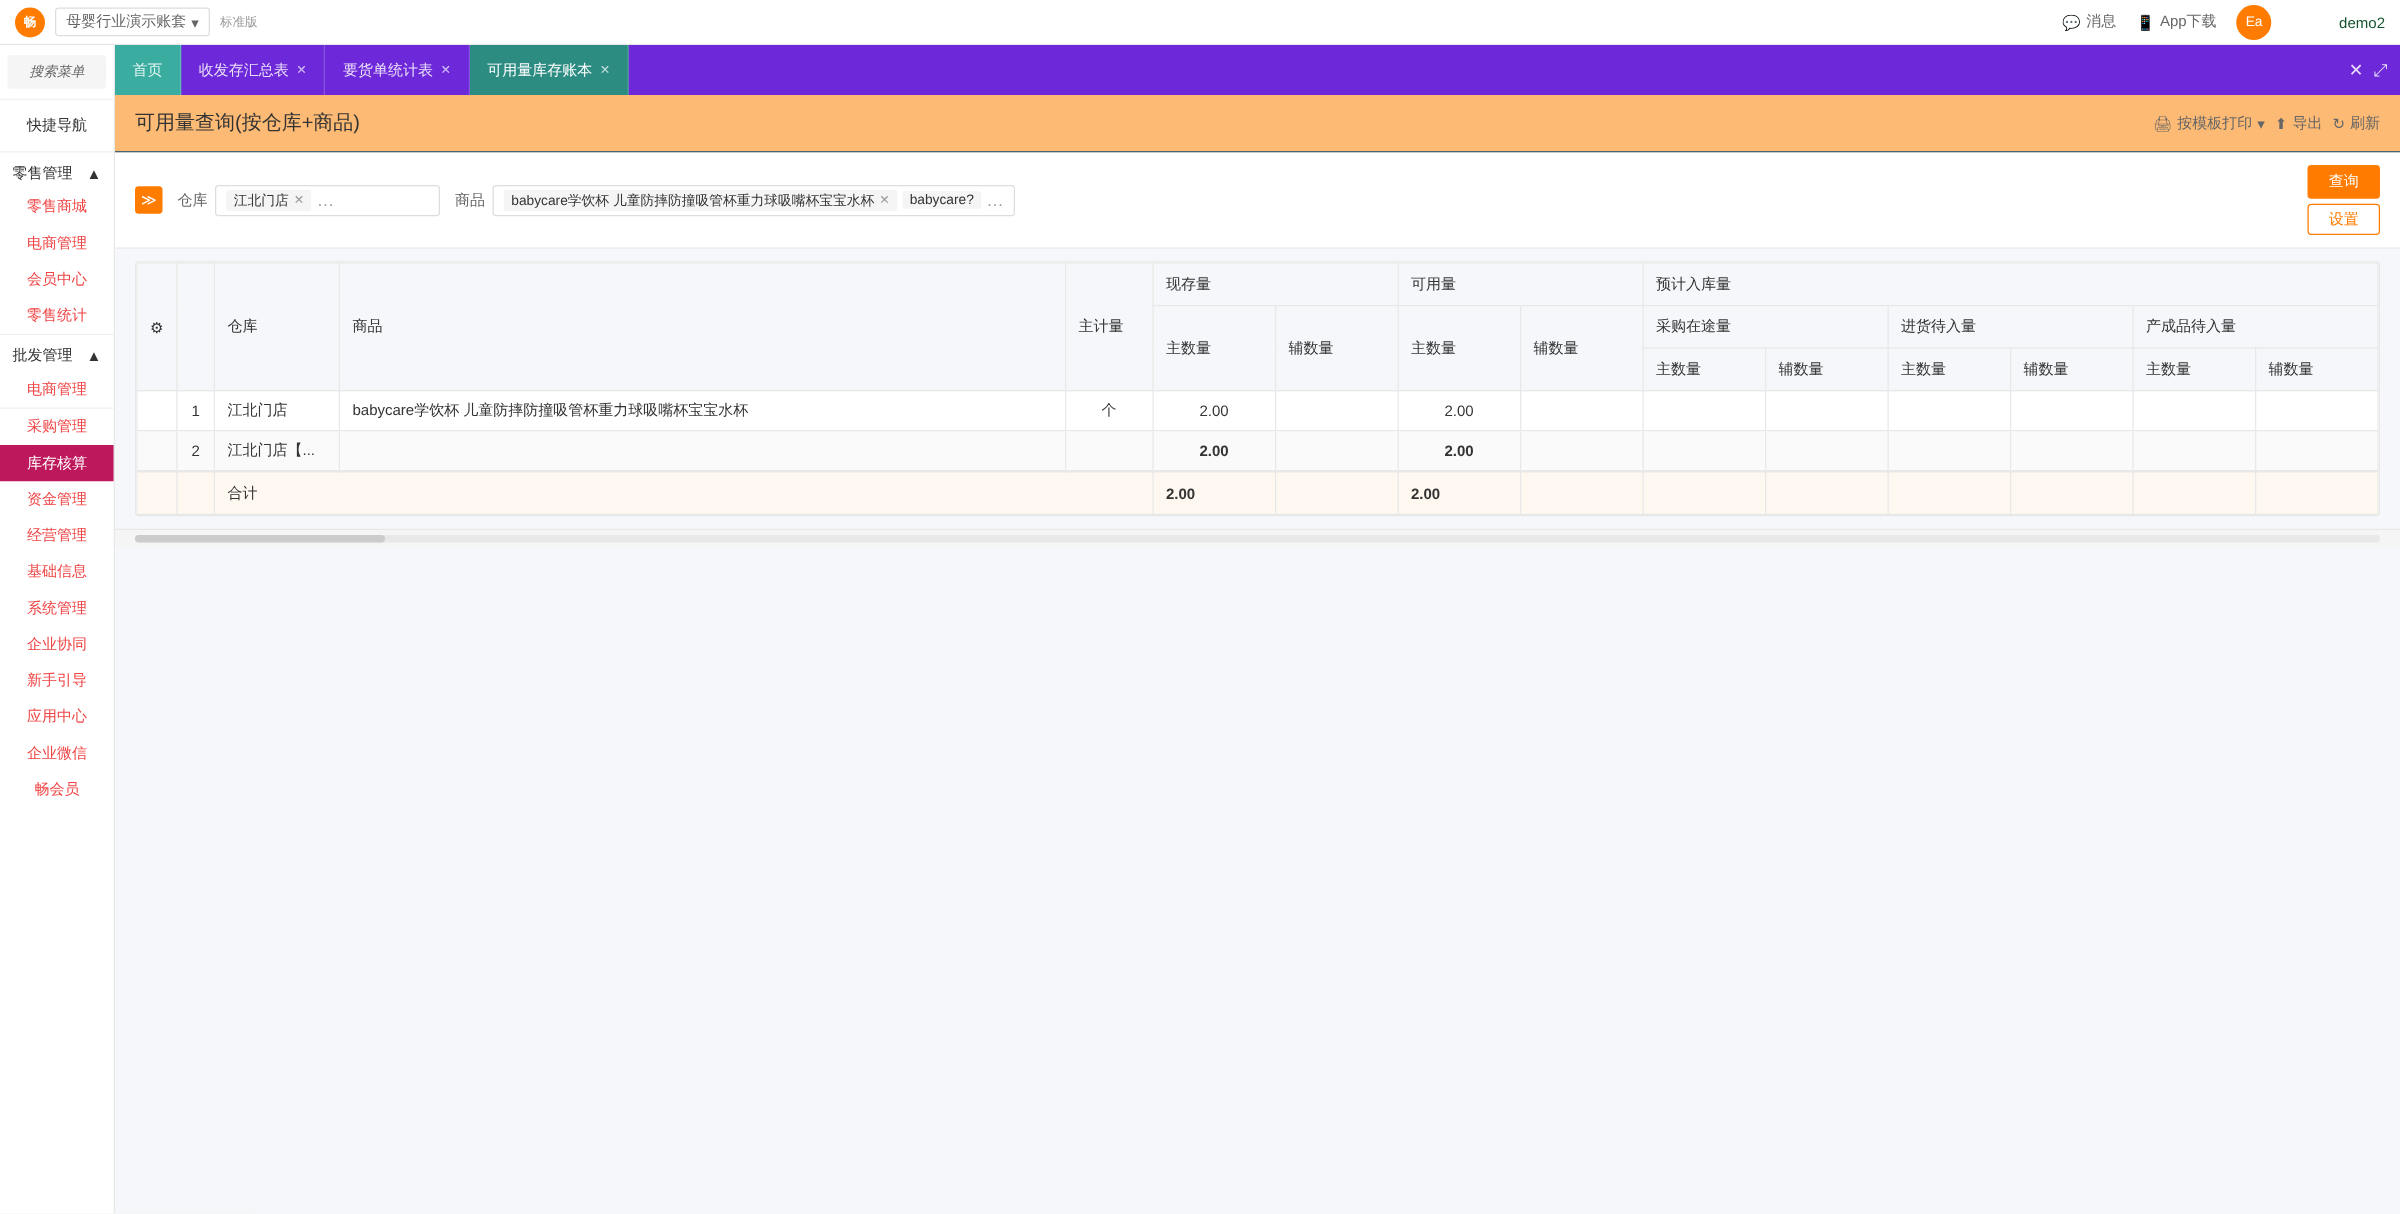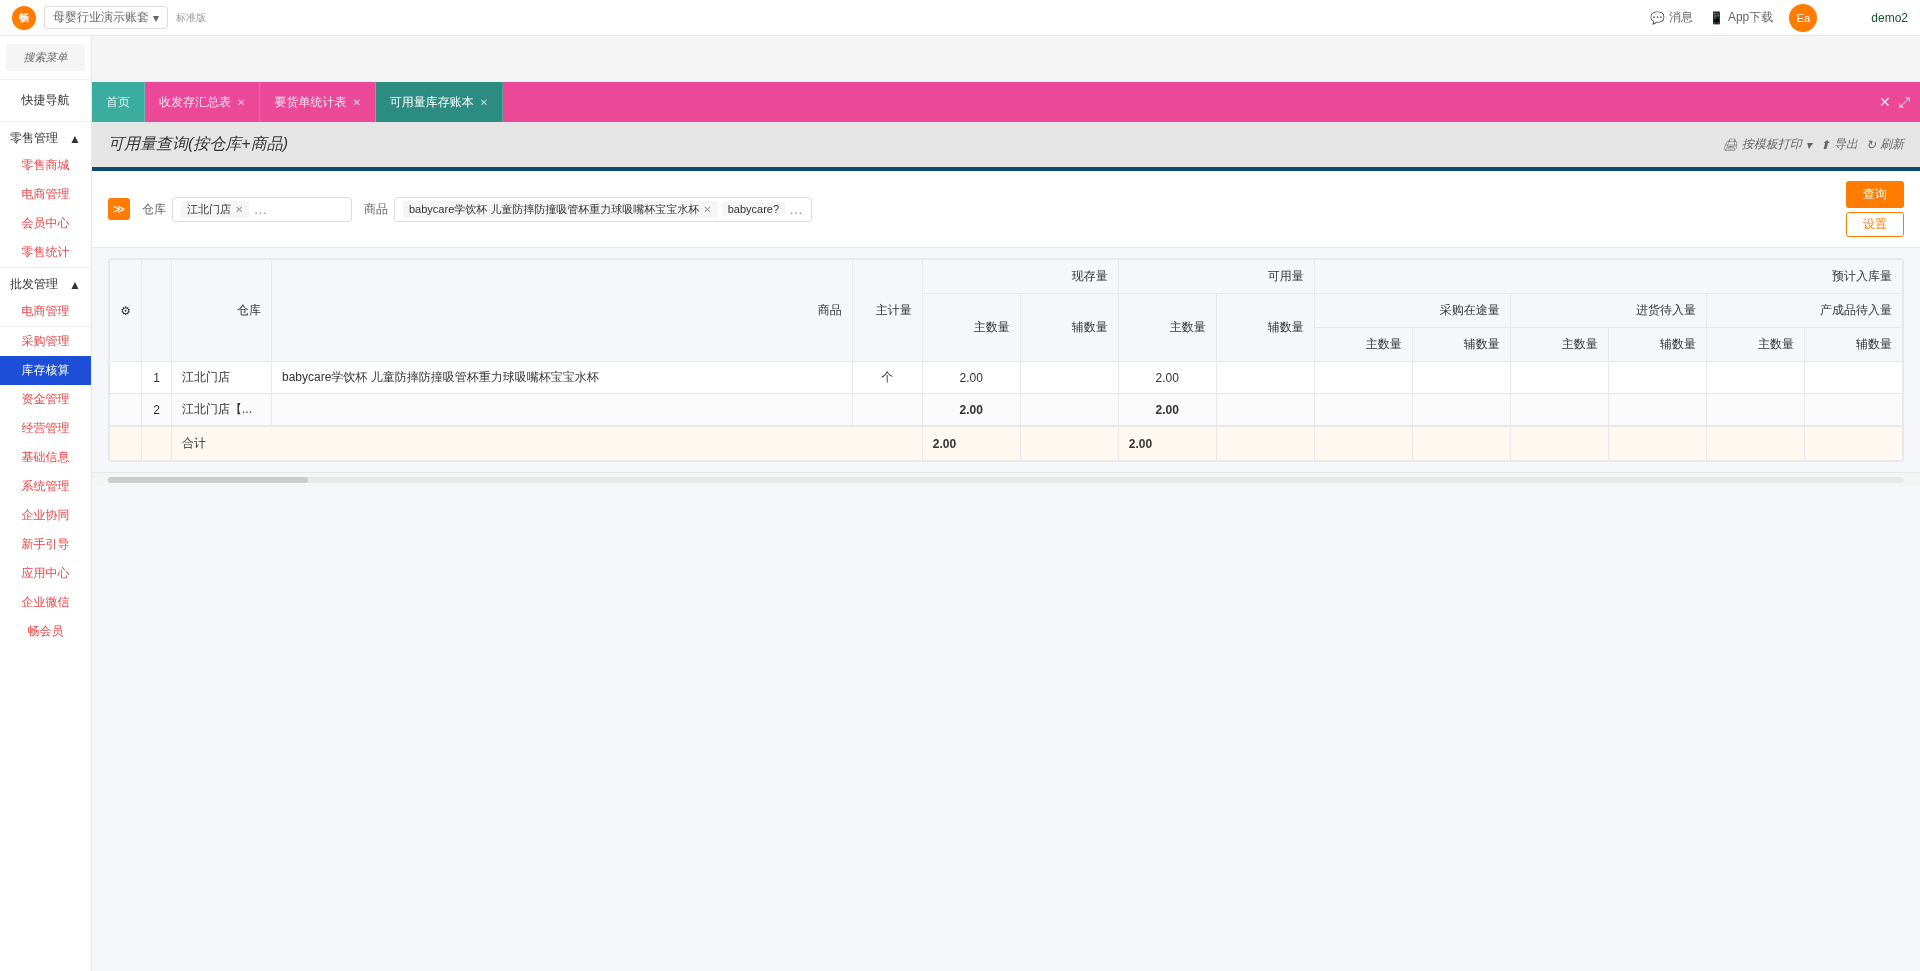--- a/index.html
+++ b/index.html
@@ -20,38 +20,38 @@
 
     
     .sidebar { width: 92px; background: #fff; border-right: 1px solid #e8e8e8; display: flex; flex-direction: column; overflow-y: auto; }
     .sidebar-search { padding: 8px 6px; border-bottom: 1px solid #f0f0f0; }
     .sidebar-search-btn { width: 100%; padding: 6px 4px; border: none; background: #f5f5f5; border-radius: 3px; cursor: pointer; font-size: 11px; color: #666; text-align: center; font-style: italic; }
     .sidebar-nav { padding: 6px 0; border-bottom: 1px solid #f0f0f0; }
     .sidebar-nav-item { padding: 6px 10px; font-size: 12px; color: #333; cursor: pointer; text-align: center; }
     .sidebar-section { border-bottom: 1px solid #f0f0f0; }
     .sidebar-section-header { padding: 8px 10px 4px; font-size: 12px; color: #333; cursor: pointer; display: flex; align-items: center; justify-content: space-between; }
     .sidebar-item { padding: 6px 10px; font-size: 12px; color: #ef4444; cursor: pointer; text-align: center; }
-    .sidebar-item.active { background: #1d4ed8; color: white; }
+    .sidebar-item.active { background: #be185d; color: white; }
 
     
     .content-area { flex: 1; display: flex; flex-direction: column; overflow: hidden; }
 
     
-    .tab-bar { height: 40px; background: #ec4899; display: flex; align-items: center; padding: 0 0; position: relative; margin-top: 46px; }
+    .tab-bar { height: 40px; background: #6d28d9; display: flex; align-items: center; padding: 0 0; position: relative; }
     .tab { display: flex; align-items: center; padding: 0 14px; height: 40px; font-size: 12px; color: rgba(255,255,255,0.85); cursor: pointer; gap: 6px; border-right: 1px solid rgba(255,255,255,0.2); }
     .tab.home { background: #3aada0; }
     .tab.active { background: #2d8c82; color: white; }
     .tab-close { font-size: 10px; color: rgba(255,255,255,0.7); cursor: pointer; }
     .tab-bar-right { margin-left: auto; display: flex; align-items: center; gap: 8px; padding-right: 10px; }
     .tab-bar-icon { color: rgba(255,255,255,0.85); font-size: 14px; cursor: pointer; }
 
     
     .page-content { flex: 1; overflow: auto; padding: 0; background: #f5f7fa; }
 
-    .page-header { background: #e5e5e5; padding: 12px 16px; border-bottom: 4px solid #0c4a6e; display: flex; align-items: center; justify-content: space-between; font-style: italic; }
+    .page-header { background: #fdba74; padding: 12px 16px; border-bottom: 1px solid #0c4a6e; display: flex; align-items: center; justify-content: space-between; }
     .page-title { font-size: 16px; color: #333; font-weight: 500; }
     .page-header-actions { display: flex; align-items: center; gap: 8px; }
     .btn-template { display: flex; align-items: center; gap: 4px; font-size: 12px; color: #666; cursor: pointer; }
     .btn-export { display: flex; align-items: center; gap: 4px; font-size: 12px; color: #666; cursor: pointer; }
     .btn-refresh { display: flex; align-items: center; gap: 4px; font-size: 12px; color: #666; cursor: pointer; }
 
     
     .filter-area { background: white; padding: 10px 16px; border-bottom: 1px solid #e8e8e8; display: flex; align-items: center; gap: 12px; }
     .expand-btn { width: 22px; height: 22px; background: #ff7c00; border-radius: 3px; display: flex; align-items: center; justify-content: center; color: white; cursor: pointer; font-size: 12px; flex-shrink: 0; }
     .filter-field { display: flex; align-items: center; gap: 6px; }
@@ -60,21 +60,21 @@
     .filter-tag { display: flex; align-items: center; gap: 4px; background: #f5f5f5; border-radius: 2px; padding: 1px 6px; font-size: 11px; color: #333; }
     .filter-tag-close { cursor: pointer; color: #999; font-size: 10px; }
     .filter-dots { color: #999; font-size: 14px; cursor: pointer; }
     .filter-actions { margin-left: auto; display: flex; flex-direction: column; gap: 4px; }
     .btn-query { background: #ff7c00; color: white; border: none; padding: 5px 16px; border-radius: 3px; cursor: pointer; font-size: 12px; }
     .btn-settings { background: white; color: #ff7c00; border: 1px solid #ff7c00; padding: 3px 16px; border-radius: 3px; cursor: pointer; font-size: 12px; }
 
     
     .table-container { margin: 10px 16px; background: white; border: 1px solid #e8e8e8; border-radius: 3px; overflow: auto; }
     table { width: 100%; border-collapse: collapse; font-size: 12px; }
-    thead tr th { background: #f5f7fa; border: 1px solid #e8e8e8; padding: 8px 10px; text-align: right; color: #333; font-weight: 500; white-space: nowrap; }
+    thead tr th { background: #f5f7fa; border: 1px solid #e8e8e8; padding: 8px 10px; text-align: left; color: #333; font-weight: 500; white-space: nowrap; }
     thead tr th.gear { width: 32px; }
     tbody tr td { border: 1px solid #e8e8e8; padding: 7px 10px; text-align: center; color: #333; }
     tbody tr td:nth-child(3) { text-align: left; }
 
     
     .table-footer { background: #fff8f0; border-top: 2px solid #e8e8e8; }
     .table-footer td { padding: 8px 10px; font-weight: 500; color: #333; border: 1px solid #e8e8e8; }
 
     
     .scroll-bar-area { height: 14px; background: #f5f5f5; border-top: 1px solid #e8e8e8; display: flex; align-items: center; padding: 0 16px; }

